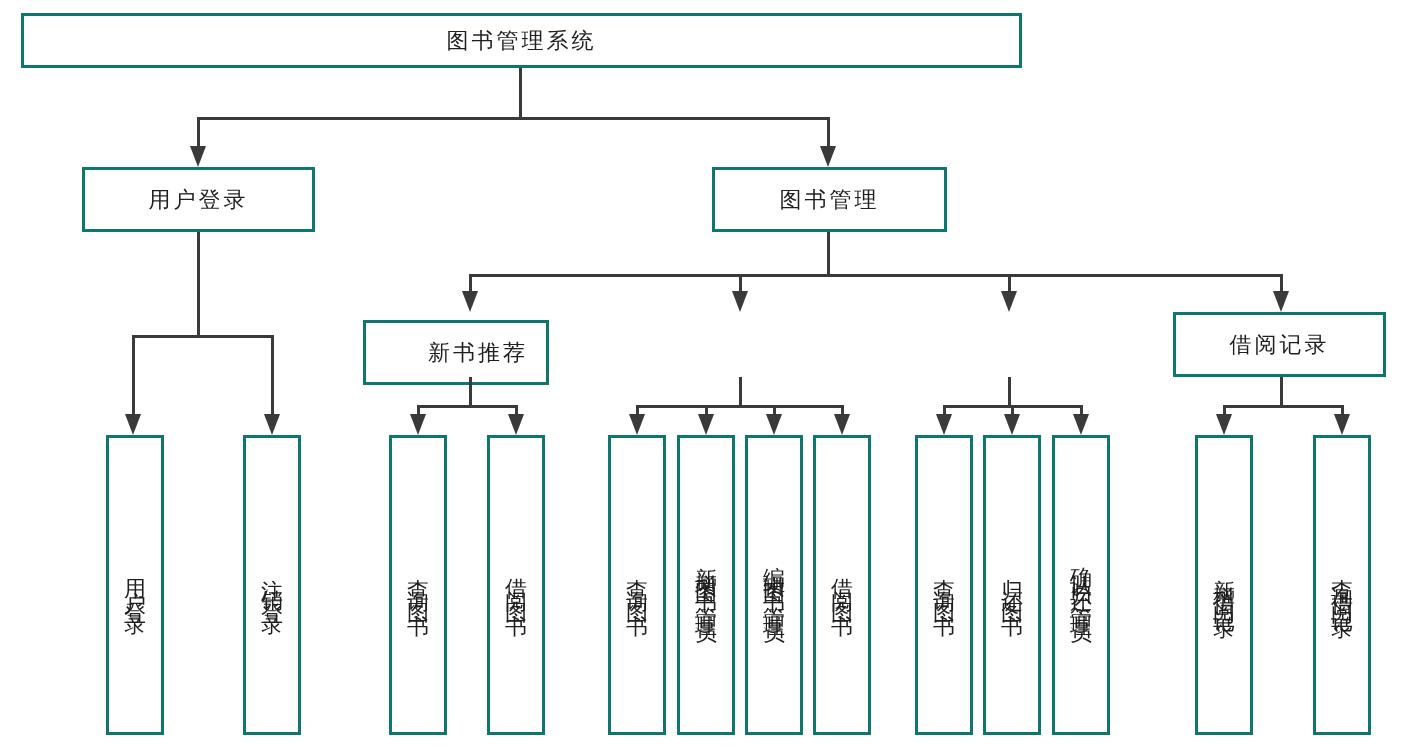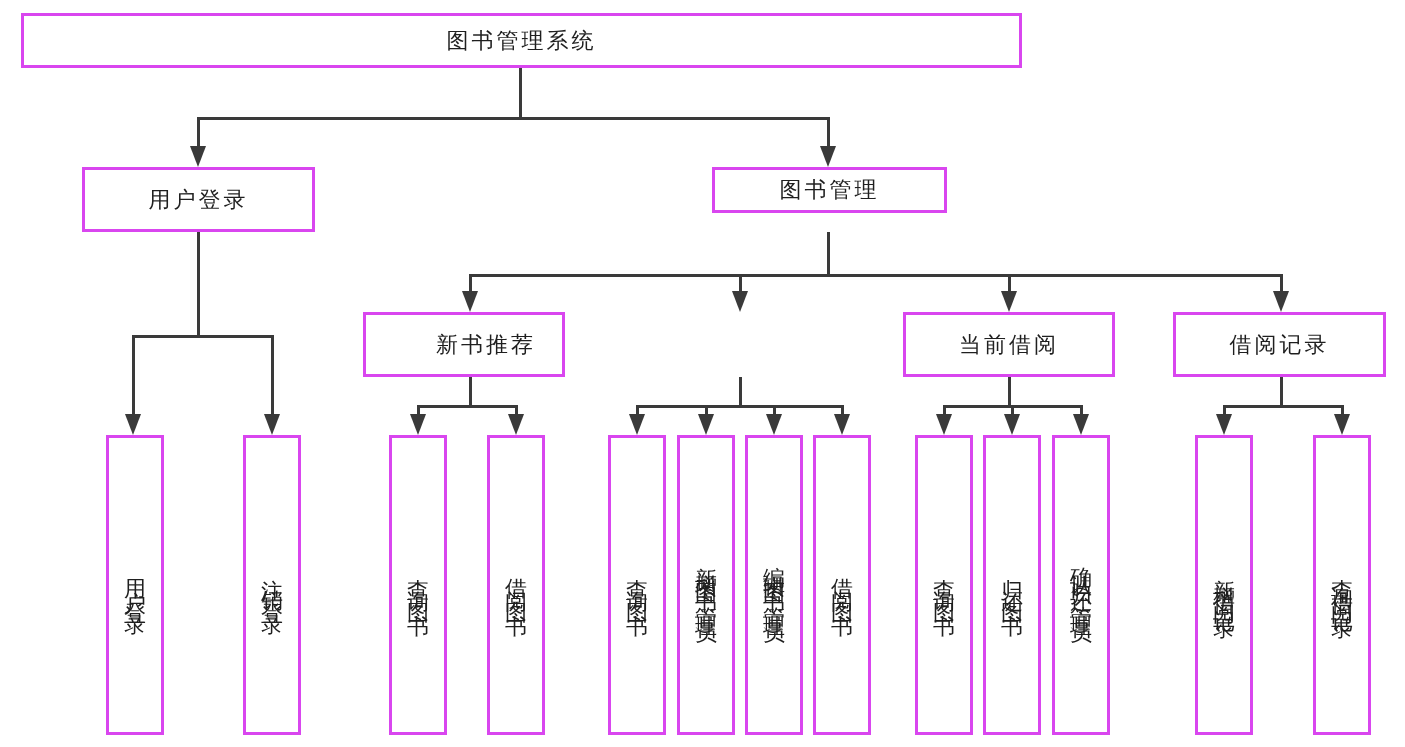--- a/index.html
+++ b/index.html
@@ -1,21 +1,21 @@
 <!DOCTYPE html>
 <html><head>
 <meta charset="utf-8">
 <style>
   html,body{margin:0;padding:0;background:#fff;}
   #canvas{
     position:relative;width:1405px;height:747px;background:#ffffff;
     font-family:"Liberation Sans",sans-serif;color:#222;overflow:hidden;
   }
   .node{
-    position:absolute;box-sizing:border-box;border:3px solid #d946ef;background:#fff;
+    position:absolute;box-sizing:border-box;border:3px solid #0f766e;background:#fff;
     display:flex;align-items:center;justify-content:center;
     font-size:22px;letter-spacing:3px;color:#1f1f1f;
   }
   .vnode{width:58px;height:300px;top:435px;}
   .vnode span{
     writing-mode:vertical-rl;letter-spacing:8px;white-space:nowrap;
   }
   .vnode span.ls12{letter-spacing:12px;}
   .hline{position:absolute;height:3px;background:#3a3a3a;}
   .vline{position:absolute;width:3px;background:#3a3a3a;}
@@ -47,21 +47,21 @@
       <div class="head"></div>
     </div>
   <div class="arrow" style="left:820px;top:117px;height:50px;">
       <div class="shaft"></div>
       <div class="head"></div>
     </div>
 
   <div class="node" style="left:82px;top:167px;width:233px;height:65px;">
     <span>用户登录</span>
   </div>
-  <div class="node" style="left:712px;top:167px;width:235px;height:46px;">
+  <div class="node" style="left:712px;top:167px;width:235px;height:65px;">
     <span>图书管理</span>
   </div>
 
   <div class="vline" style="left:197px;top:232px;height:106px;"></div>
   <div class="hline" style="left:132px;top:335px;width:142px;"></div>
   <div class="arrow" style="left:125px;top:335px;height:100px;">
       <div class="shaft"></div>
       <div class="head"></div>
     </div>
   <div class="arrow" style="left:264px;top:335px;height:100px;">
@@ -81,25 +81,22 @@
     </div>
   <div class="arrow" style="left:1001px;top:274px;height:38px;">
       <div class="shaft"></div>
       <div class="head"></div>
     </div>
   <div class="arrow" style="left:1273px;top:274px;height:38px;">
       <div class="shaft"></div>
       <div class="head"></div>
     </div>
 
-  <div class="node" style="left:363px;top:312px;width:202px;height:65px;padding-left:44px;">
+  <div class="node" style="left:363px;top:320px;width:186px;height:65px;padding-left:44px;">
     <span>新书推荐</span>
-  </div>
-  <div class="node" style="left:903px;top:312px;width:212px;height:65px;">
-    <span>当前借阅</span>
   </div>
   <div class="node" style="left:1173px;top:312px;width:213px;height:65px;">
     <span>借阅记录</span>
   </div>
 
   <div class="vline" style="left:469px;top:377px;height:31px;"></div>
   <div class="hline" style="left:417px;top:405px;width:101px;"></div>
   <div class="arrow" style="left:410px;top:405px;height:30px;">
       <div class="shaft"></div>
       <div class="head"></div>

